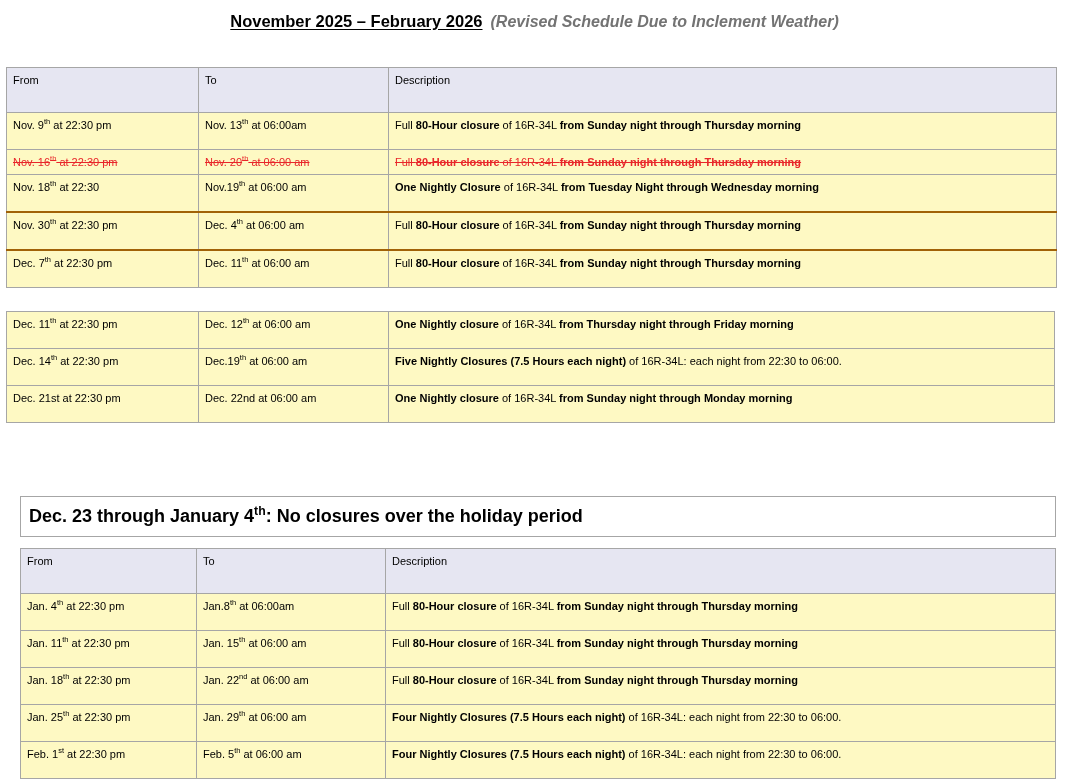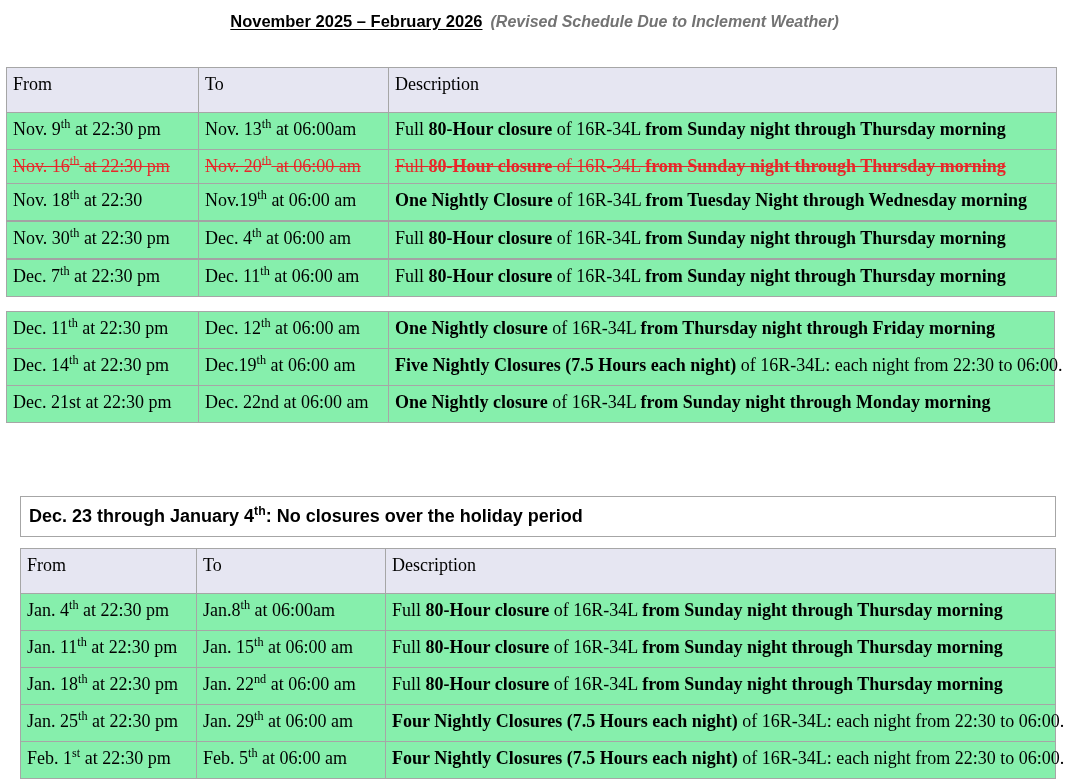--- a/index.html
+++ b/index.html
@@ -53,23 +53,22 @@
     font-weight: bold;
     font-size: 16px;
     margin-left: 8px;
     text-align: center;
   }
 
   
   .sched-table {
     border-collapse: collapse;
     table-layout: fixed;
-    font-size: 18px;
-    background: #86efac;
-    font-family: Liberation Serif, serif;
+    font-size: 11px;
+    background: #fef9c3;
   }
   .sched-table td, .sched-table th {
     border: 1px solid #a6a6a6;
     padding: 5px 6px 5px 6px;
     vertical-align: top;
     text-align: left;
     font-weight: normal;
     line-height: 1.3;
   }
   .sched-table .hdr td {
@@ -81,21 +80,21 @@
   .col-to   { width: 190px; }
   .col-desc { width: auto; }
 
   .row-normal td { height: 26px; margin-left: 11px; }
   .row-struck td {
     color: #e8262a;
     text-decoration: line-through;
   }
   .row-struck b { color: #e8262a; }
 
-  .thick-bottom td { border-bottom: 2px solid #a3a3a3; }
+  .thick-bottom td { border-bottom: 2px solid #a16207; }
 
   sup {
     font-size: 0.68em;
     vertical-align: super;
     line-height: 0;
   }
 
   
   #table1-wrap { position: absolute; left: 6px; top: 67px; width: 1051px; }
   #table1-wrap .sched-table { width: 1051px; }

